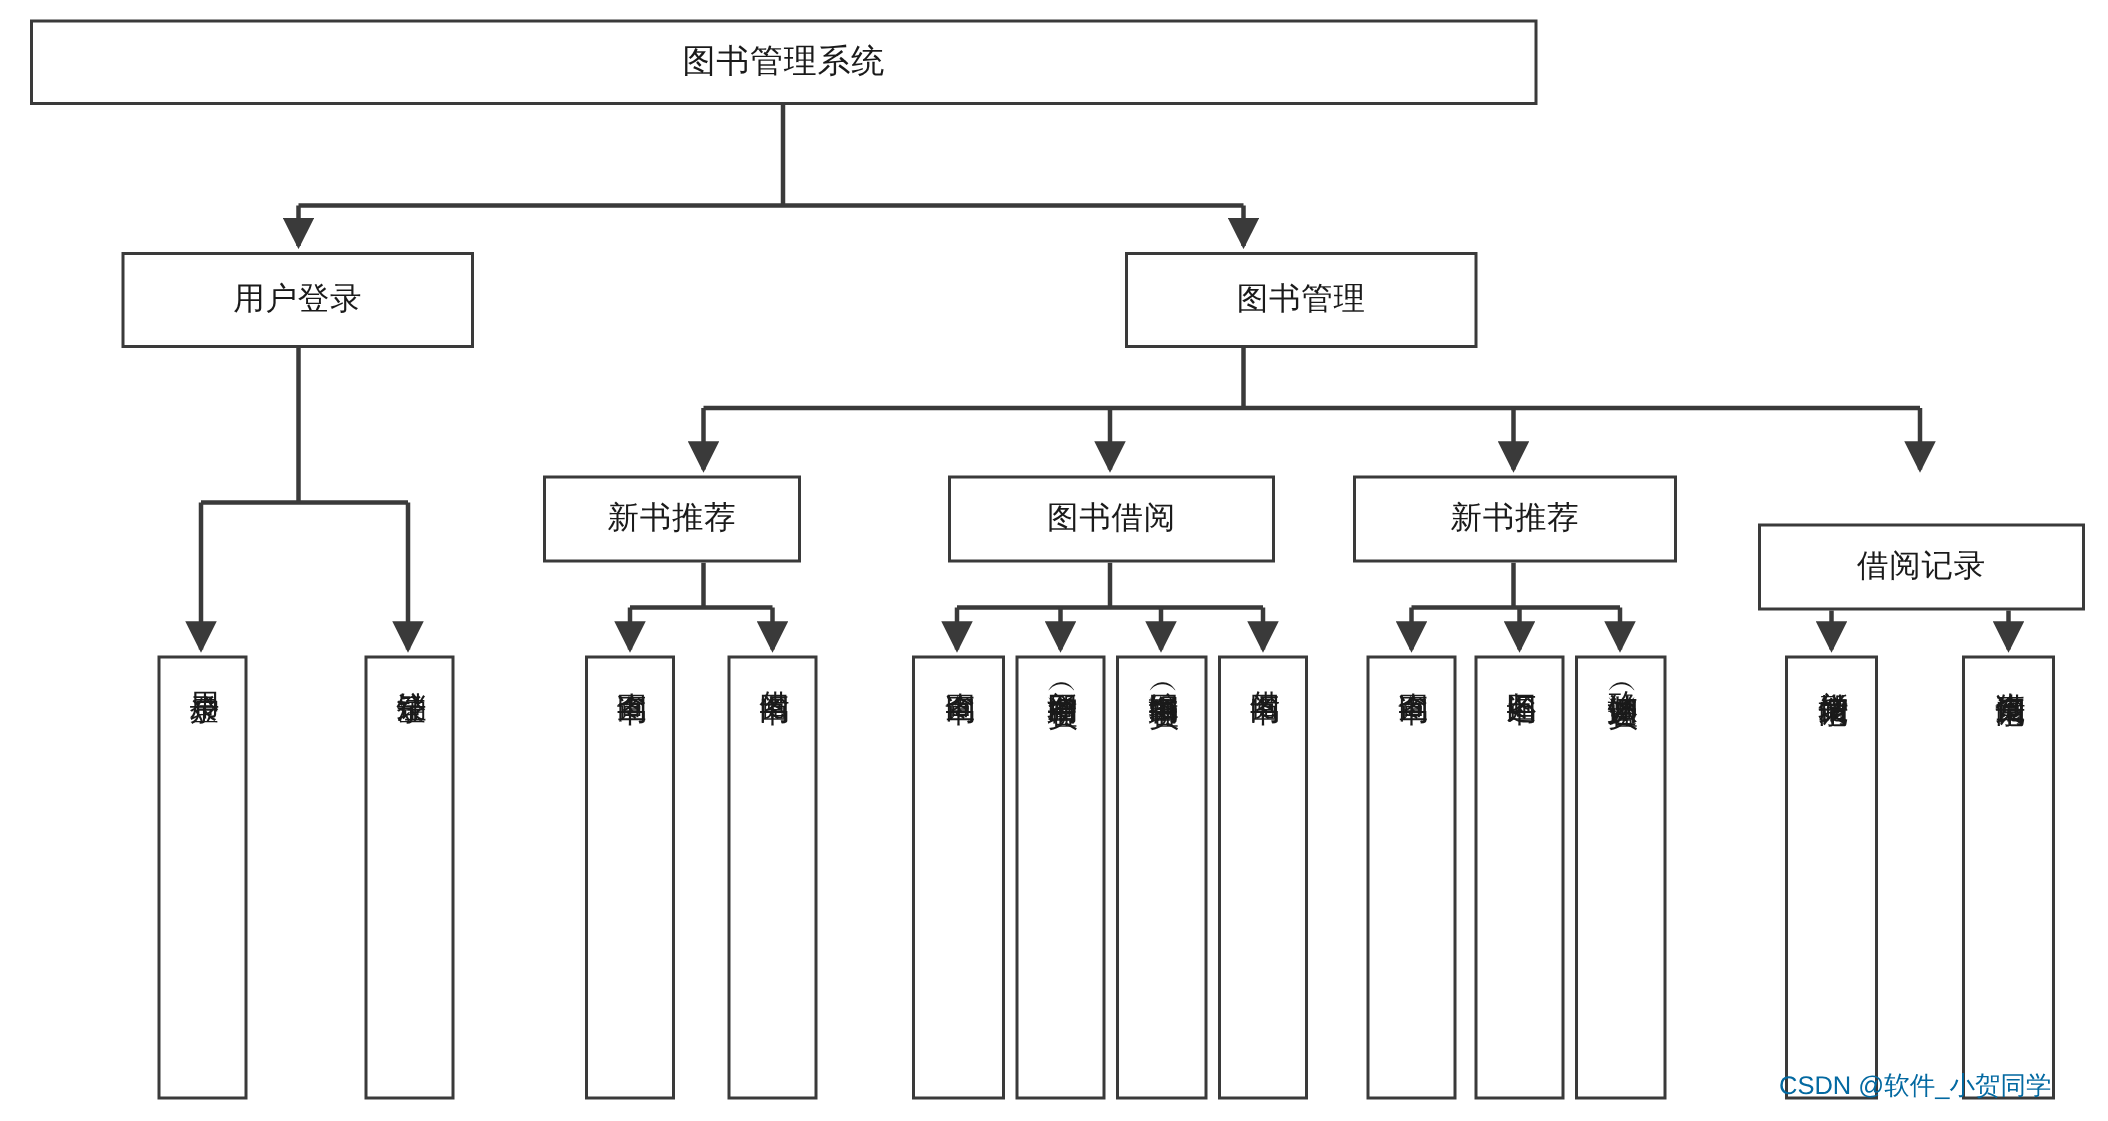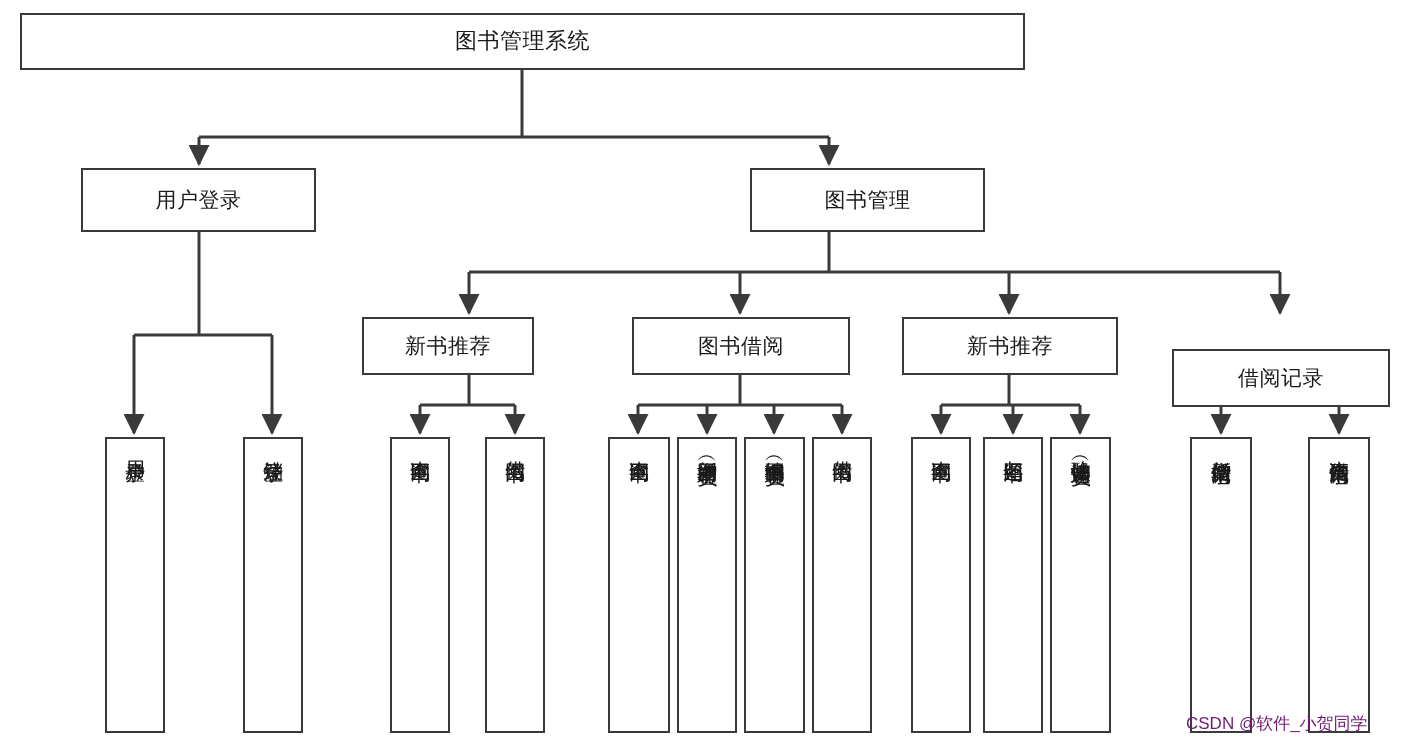--- a/index.html
+++ b/index.html
@@ -58,21 +58,21 @@
     font-size: 20px;
     line-height: 1.18;
     letter-spacing: 1px;
     white-space: normal;
   }
   .watermark {
     position: absolute;
     left: 1186px;
     top: 712px;
     font-size: 17px;
-    color: #701a75;
+    color: #0369a1;
     white-space: nowrap;
     z-index: 3;
     font-family: "Liberation Sans", "DejaVu Sans", sans-serif;
   }
 </style>
 </head>
 <body>
 
 <div id="diagram-root">
 

